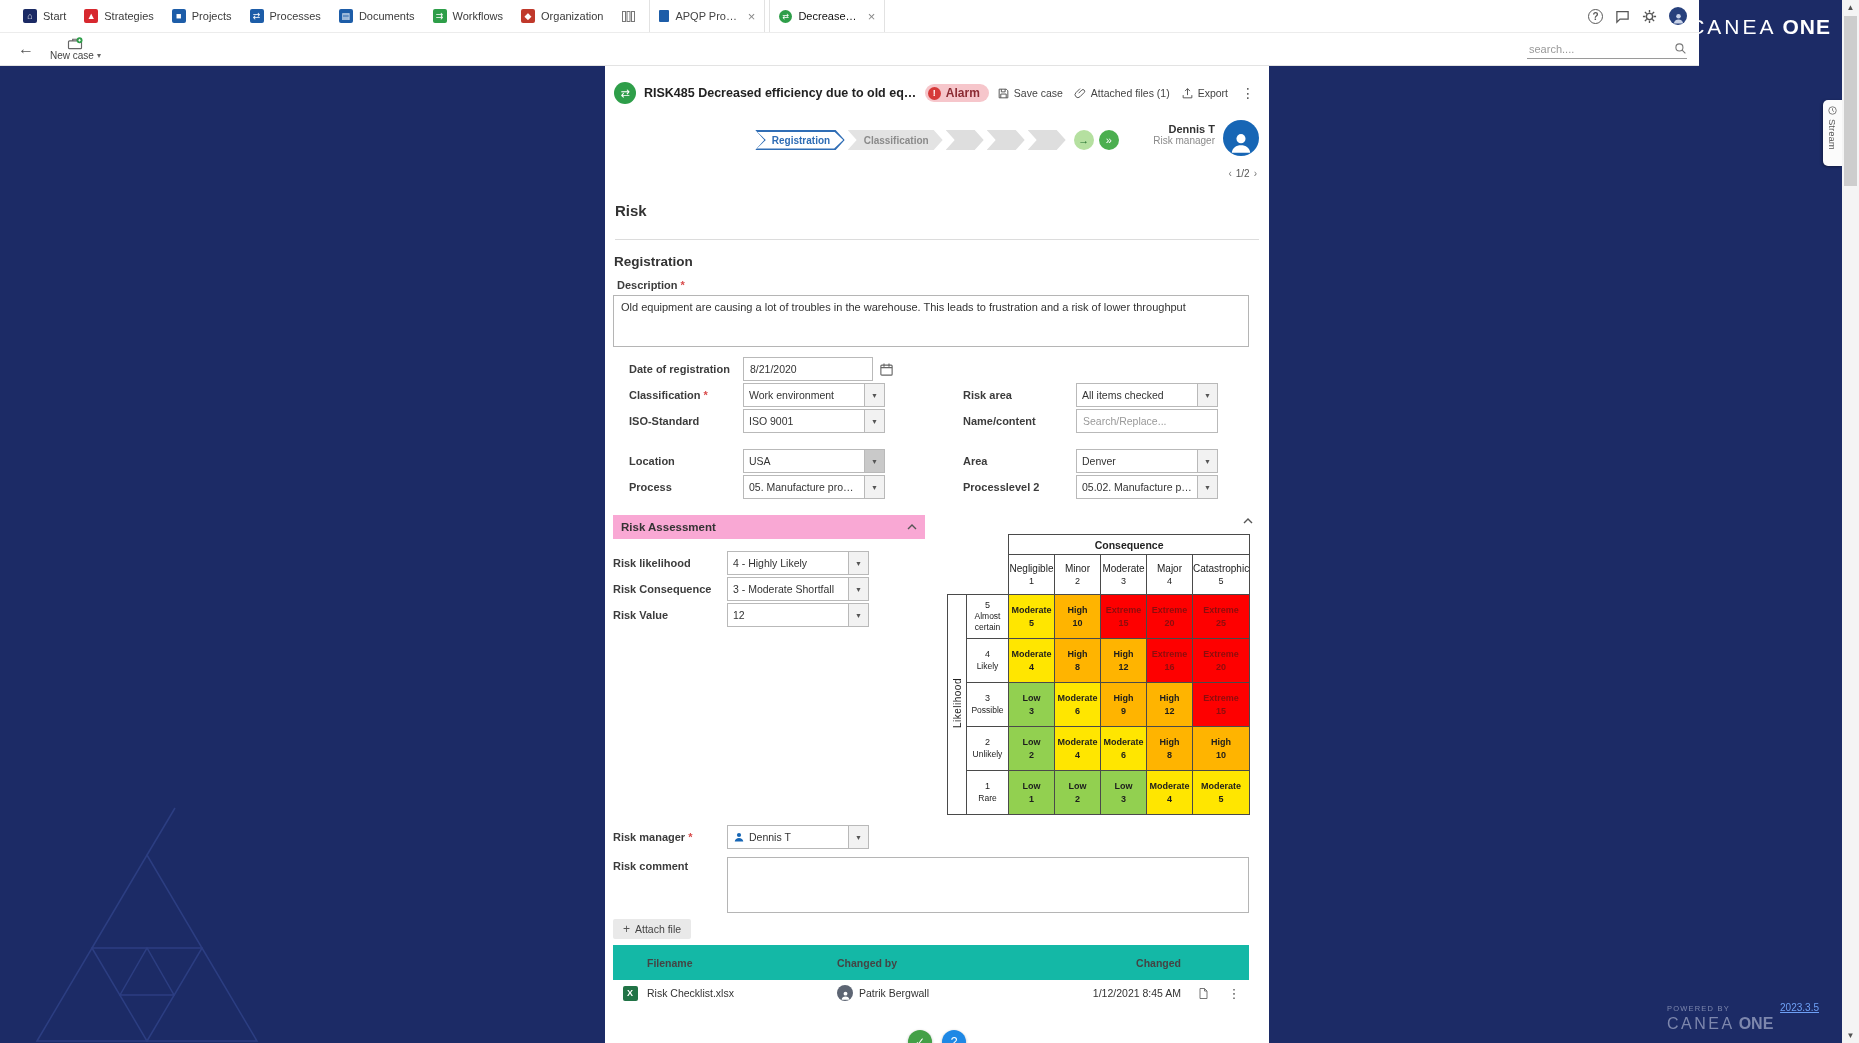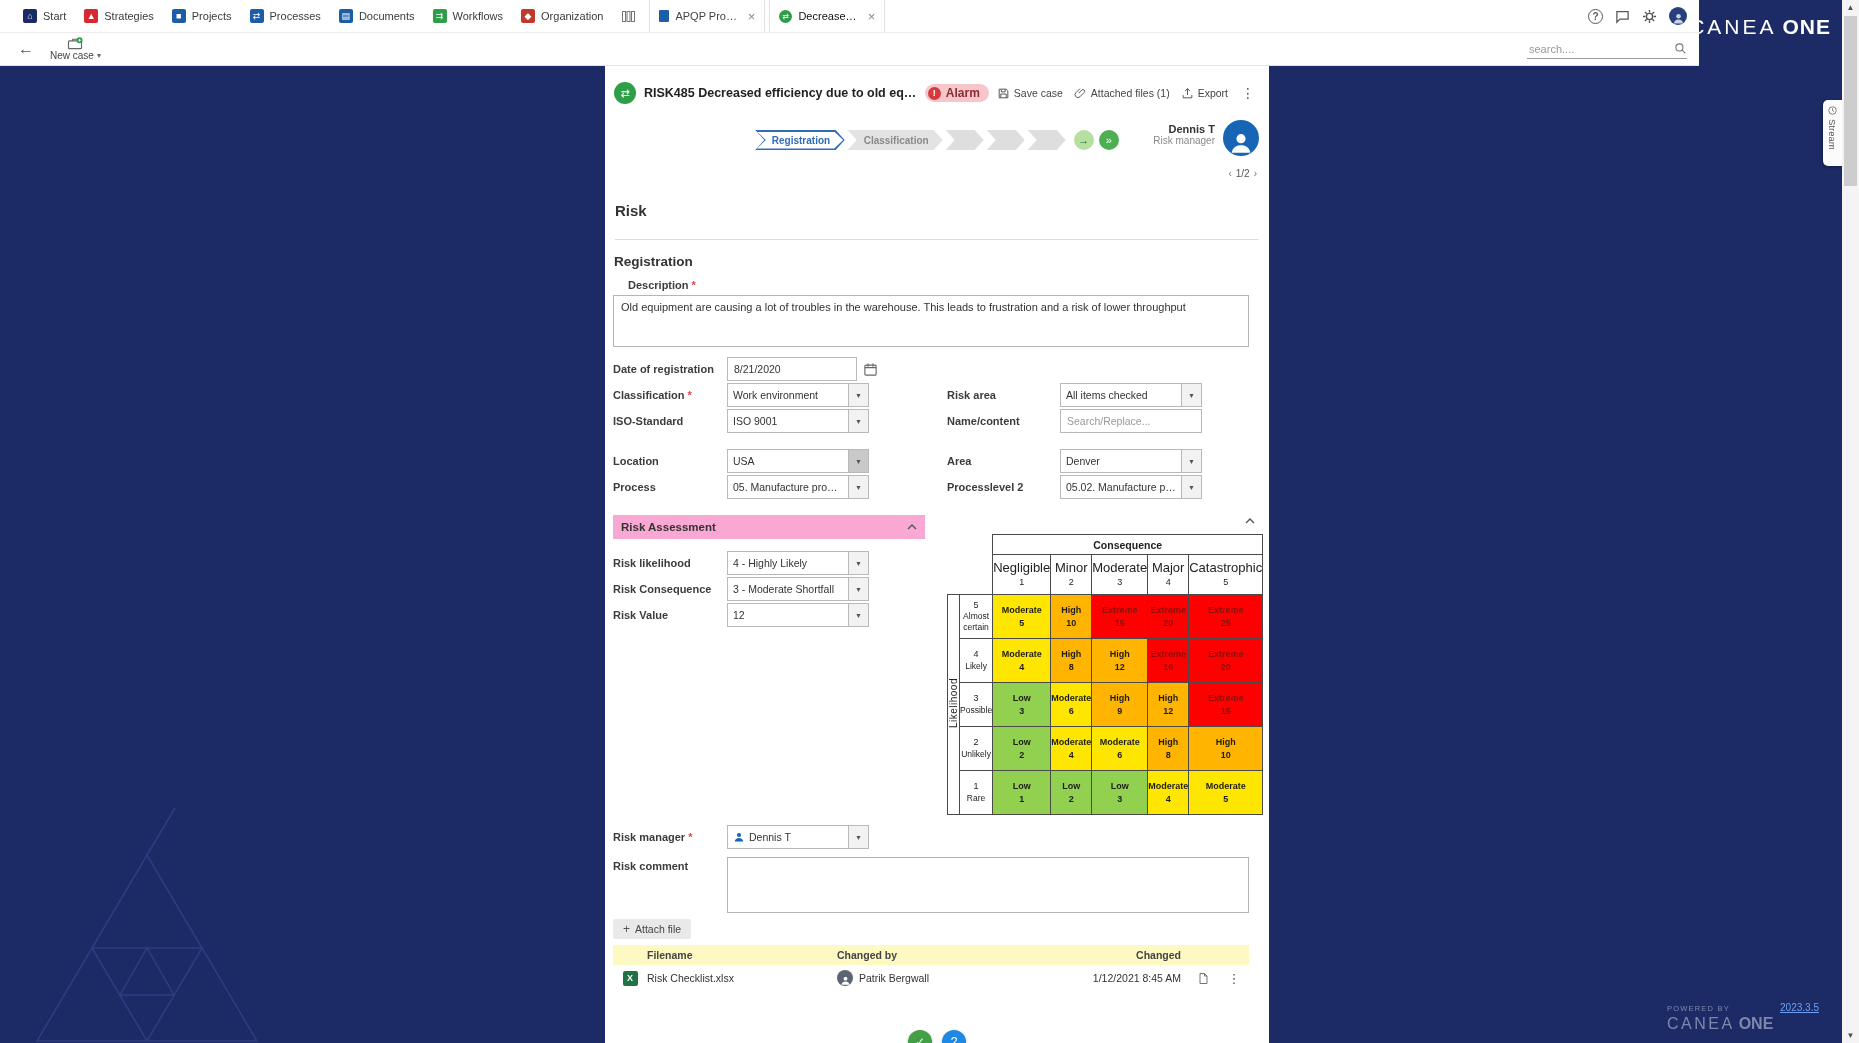--- a/index.html
+++ b/index.html
@@ -72,24 +72,24 @@
 
   .title-row{display:flex;align-items:center;padding:0 13px 0 10px;height:30px;}
   .title-row .f-label{width:auto;margin-right:14px;}
   .title-in{flex:1;height:24px;border:1px solid #b5b5b5;font-size:11px;padding:0 7px;color:#333;font-family:inherit;outline:none;}
 
   .risk-head{margin:12px 10px 0 10px;font-size:15px;font-weight:600;color:#333;border-bottom:1px solid #dcdcdc;padding-bottom:20px;}
   .reg-head{margin:14px 0 0 9px;font-size:13.5px;font-weight:700;color:#333;}
 
   .f-label{width:114px;font-size:11px;font-weight:700;color:#3c3c3c;flex:none;}
   .f-label.r{width:113px;}
-  .desc-label{margin:10px 0 4px 23px;font-size:11px;font-weight:700;color:#3c3c3c;}
+  .desc-label{margin:10px 0 4px 12px;font-size:11px;font-weight:700;color:#3c3c3c;}
   .desc-ta{display:block;margin-left:8px;width:636px;height:52px;border:1px solid #b5b5b5;font-size:11px;padding:5px 7px;color:#333;font-family:inherit;resize:none;outline:none;}
 
-  .form-grid{margin:10px 0 0 8px;}
+  .form-grid{margin:10px 0 0 24px;}
   .f-row{display:flex;align-items:center;height:24px;margin-bottom:2px;}
   .f-row.gap{margin-top:16px;}
   .f-spacer{width:78px;flex:none;}
   .ctrl-slot{width:142px;flex:none;display:flex;}
   .select{display:flex;width:142px;cursor:pointer;}
   .sel-v{flex:1;min-width:0;border:1px solid #b9b9b9;height:24px;display:flex;align-items:center;gap:4px;padding:0 5px;font-size:10.5px;color:#333;background:#fff;white-space:nowrap;overflow:hidden;}
   .sel-v span{overflow:hidden;text-overflow:ellipsis;white-space:nowrap;}
   .sel-b{width:20px;height:24px;border:1px solid #b9b9b9;border-left:0;background:#f2f2f2;display:flex;align-items:center;justify-content:center;font-size:7px;color:#555;}
   .select.pressed .sel-b{background:#c9c9c9;}
   .datew{display:flex;align-items:center;gap:6px;}
@@ -103,39 +103,39 @@
   .assess-head{height:24px;background:#f9a8d4;display:flex;align-items:center;justify-content:space-between;padding:0 8px;font-size:11.5px;font-weight:700;color:#333;cursor:pointer;}
   .assess-fields{margin-top:12px;}
   .matrix-col{margin-left:22px;flex:1;}
   .matrix-head{display:flex;justify-content:flex-end;padding:3px 8px 10px 0;cursor:pointer;}
 
   .matrix{border-collapse:collapse;table-layout:fixed;}
   .matrix td{border:1px solid #4a4a4a;text-align:center;vertical-align:middle;padding:0;}
   .m-sp{border:none !important;}
   .m-conseq{height:20px;font-size:10.5px;font-weight:700;color:#222;}
   .m-col{height:40px;font-size:9px;line-height:1.3;color:#222;}
-  .m-col-name{white-space:nowrap;font-size:13px;}
+  .m-col-name{white-space:nowrap;font-size:10px;}
   .m-like{font-size:10px;color:#222;}
   .m-like span{writing-mode:vertical-rl;transform:rotate(180deg);display:inline-block;letter-spacing:.5px;}
   .m-rowh{font-size:9px;line-height:1.3;color:#222;}
   .m-rowh-nm{font-size:8.5px;}
   .m-cell{height:44px;font-size:9px;font-weight:700;line-height:1.35;color:#1d1d1d;}
   .lv-extreme{color:#8d0d0d;}
 
   .rm-row{margin:10px 0 0 8px;}
   .rc-row{display:flex;align-items:flex-start;margin:8px 0 0 8px;}
   .rc-row .f-label{padding-top:3px;}
   .rc-ta{width:522px;height:56px;border:1px solid #b5b5b5;font-size:11px;padding:5px 7px;font-family:inherit;resize:none;outline:none;}
 
   .attach-btn{display:flex;align-items:center;gap:5px;margin:6px 0 0 8px;height:20px;background:#e9e9e9;border:0;border-radius:2px;padding:0 10px;font-size:10.5px;color:#444;font-family:inherit;cursor:pointer;}
   .plus{font-size:12px;color:#555;}
 
   .files{margin:6px 8px 0 8px;width:636px;font-size:10.5px;}
   .files-head,.file-row{display:grid;grid-template-columns:34px 190px 190px 160px 32px 30px;align-items:center;}
-  .files-head{background:#fef9c3;height:20px;font-weight:700;color:#444;}
+  .files-head{background:#14b8a6;height:35px;font-weight:700;color:#444;}
   .cd-h,.cd{text-align:right;padding-right:6px;}
   .file-row{height:26px;color:#333;}
   .xls{width:15px;height:15px;background:#217346;border-radius:2px;color:#fff;font-size:9px;font-weight:bold;display:flex;align-items:center;justify-content:center;margin:0 auto;}
   .fn{cursor:pointer;overflow:hidden;text-overflow:ellipsis;white-space:nowrap;}
   .cb{display:flex;align-items:center;gap:6px;}
   .mini-av{width:16px;height:16px;border-radius:50%;background:#5d6573;display:flex;align-items:flex-end;justify-content:center;overflow:hidden;flex:none;}
   .doc-ic{cursor:pointer;display:flex;justify-content:center;}
   .kb{cursor:pointer;text-align:center;font-size:13px;color:#555;}
 
   .bottom-actions{position:absolute;top:964px;left:50%;transform:translateX(-50%);display:flex;gap:10px;}

